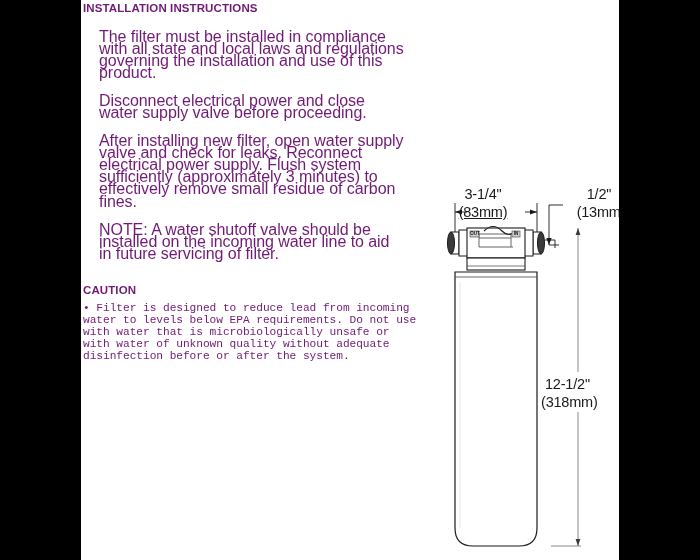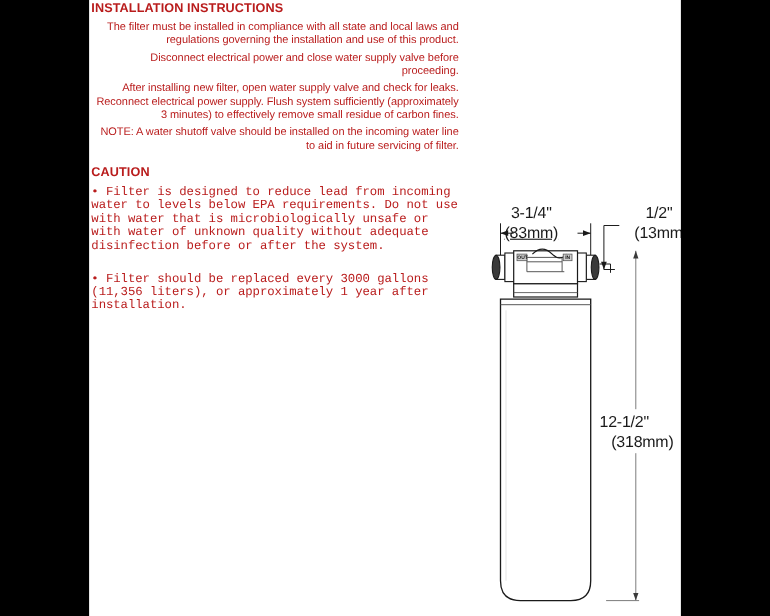--- a/index.html
+++ b/index.html
@@ -23,35 +23,34 @@
     height: 560px;
     background: #ffffff;
     overflow: hidden;
   }
   
   #text-col {
     position: absolute;
     left: 2px;
     top: 2px;
     width: 338px;
-    color: #b91c1c;
+    color: #701a75;
   }
   .heading {
     font-size: 11.5px;
     font-weight: bold;
     line-height: 13px;
     letter-spacing: 0.1px;
     margin: 0 0 0 0;
   }
   .para {
-    font-size: 10px;
+    font-size: 16px;
     line-height: 12.05px;
-    margin: 4px;
+    margin: 16px;
     letter-spacing: -0.05px;
-    text-align: right;
   }
   .bullet-para {
     font-size: 11.2px;
     line-height: 12.05px;
     margin: 0;
     letter-spacing: -0.05px;
     font-family: Liberation Mono, monospace;
   }
   .gap-sm { height: 5px; }
   .gap-md { height: 9px; }
@@ -74,21 +73,21 @@
     white-space: nowrap;
     letter-spacing: -0.2px;
   }
   .dim-text.centered { text-align: center; }
 
   #dim-top-w   { left: 357px; top: 186px; width: 90px; }
   #dim-top-w2  { left: 357px; top: 204px; width: 90px; text-decoration: underline; }
   #dim-half    { left: 488px; top: 186px; width: 60px; }
   #dim-half2   { left: 485px; top: 204px; width: 70px; }
   #dim-height  { left: 464px; top: 376px; width: 80px; }
-  #dim-height2 { left: 460px; top: 394px; width: 86px; text-align: center; }
+  #dim-height2 { left: 460px; top: 394px; width: 86px; }
 </style>
 </head>
 <body>
 
 <div id="page">
 
   <div id="text-col">
 
     <div class="heading">INSTALLATION INSTRUCTIONS</div>
 
@@ -108,21 +107,20 @@
 
     <div class="gap-sm"></div>
 
     <p class="bullet-para">• Filter is designed to reduce lead from incoming water to levels below EPA requirements. Do not use with water that is microbiologically unsafe or with water of unknown quality without adequate disinfection before or after the system.</p>
 
     <div class="gap-md"></div>
 
 
     <div class="gap-md"></div>
 
-    <p class="bullet-para">• Filter should be replaced every 3000 gallons (11,356 liters), or approximately 1 year after installation.</p>
   </div>
 
   <div id="drawing">
 
     <svg width="538" height="560" viewBox="0 0 538 560">
 
       <g stroke="#1a1a1a" stroke-width="0.9" fill="none">
 
         <line x1="374" y1="203" x2="374" y2="232"></line>
 

